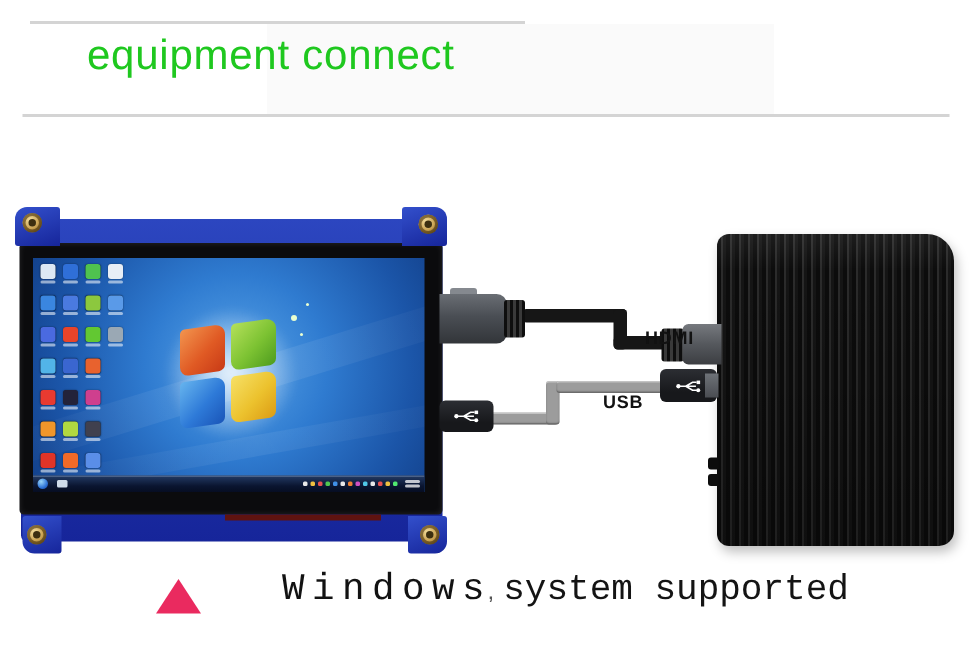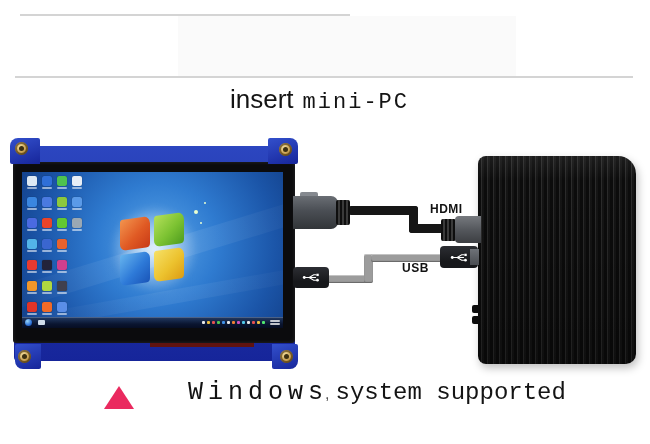--- a/index.html
+++ b/index.html
@@ -77,26 +77,23 @@
   .os-mark{font-size:16px;color:#555;margin-left:-3px;margin-right:6px;}
   .supported{font-size:24px;color:#141414;font-family:Liberation Mono, monospace;}
 </style>
 </head>
 <body>
 
 <div id="stage">
 
   <div class="abs hline" style="left:20px;top:14px;width:330px;"></div>
   <div class="abs hpanel" style="left:178px;top:16px;width:338px;height:60px;"></div>
+  <div class="abs title" style="left:58px;top:21px;">equipment connect</div>
   <div class="abs hline" style="left:15px;top:76px;width:618px;"></div>
 
-  <div class="abs subtitle" style="left:230px;top:84px;">
-    <span class="sub-action">insert</span>
-    <span class="sub-device">mini-PC</span>
-  </div>
 
   <div class="abs board" style="left:14px;top:146px;width:281px;height:215px;"></div>
 
   <div class="abs bezel" style="left:13px;top:162px;width:282px;height:181px;"></div>
   <div class="abs screen" style="left:22px;top:172px;width:261px;height:156px;">
     <div class="abs streak" style="left:-40px;top:70px;width:360px;height:22px;transform:rotate(-17deg);opacity:.28;"></div>
     <div class="abs streak" style="left:-20px;top:118px;width:340px;height:14px;transform:rotate(-10deg);opacity:.2;"></div>
     <div class="abs glow" style="left:86px;top:34px;width:92px;height:86px;"></div>
 
     <div class="abs" style="left:98px;top:42px;width:68px;height:72px;">
@@ -254,21 +251,21 @@
   <div class="abs usb-plug" style="left:440px;top:246px;width:38px;height:22px;">
     <svg width="18" height="9" viewBox="0 0 20 10">
       <path d="M2.5 5 h13 M8 5 L13 2 h3 M8 5 L13 8 h3" stroke="#ffffff" stroke-width="1.2" fill="none"></path>
       <circle cx="2.5" cy="5" r="1.6" fill="#ffffff"></circle>
       <rect x="16" y="0.8" width="2.6" height="2.6" fill="#ffffff"></rect>
       <circle cx="17.2" cy="8" r="1.5" fill="#ffffff"></circle>
     </svg>
   </div>
   <div class="abs usb-tip" style="left:470px;top:249px;width:9px;height:16px;"></div>
 
-  <div class="abs conn-label" style="left:430px;top:202px;">HDMI</div>
+  <div class="abs conn-label" style="left:430px;top:218px;">HDMI</div>
   <div class="abs conn-label" style="left:402px;top:261px;">USB</div>
 
   <div class="abs triangle" style="left:104px;top:386px;"></div>
   <div class="abs footer-text" style="left:188px;top:378px;">
     <span class="os-name">Windows</span>
     <span class="os-mark">,</span>
     <span class="supported">system supported</span>
   </div>
 
 </div>

